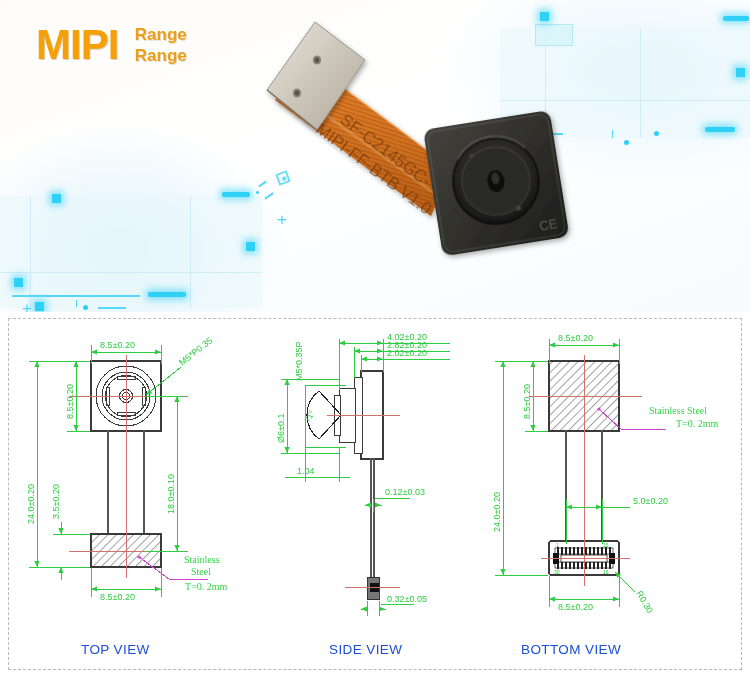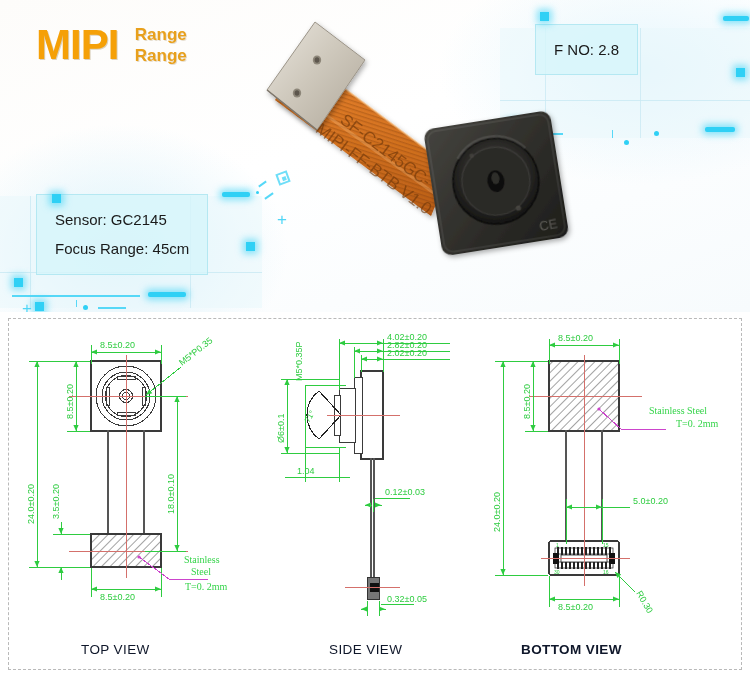--- a/index.html
+++ b/index.html
@@ -68,26 +68,26 @@
   
   #photo { position:absolute; left:255px; top:18px; width:330px; height:280px; }
 
   
   #drawings {
     position:absolute; left:8px; top:318px; width:734px; height:352px;
     border:1px dashed #b9b9b9; background:#fff;
   }
   .view-label {
     position:absolute; bottom:12px;
-    font-size:13.5px; color:#0f172a; letter-spacing:.4px;
+    font-size:13.5px; color:#1d4ed8; letter-spacing:.4px;
     white-space:nowrap;
   }
   #lbl-top    { left:72px; }
   #lbl-side   { left:320px; }
-  #lbl-bottom { left:512px;font-weight:bold; }
+  #lbl-bottom { left:512px; }
   svg { display:block; }
   .dim  { fill:#2ecc40; font-size:9px; font-family:"Liberation Sans", sans-serif; }
   .dimS { fill:#2ecc40; font-size:8px; font-family:"Liberation Sans", sans-serif; }
   .mat  { fill:#35d44a; font-size:10px; font-family:"Liberation Serif", serif; }
   .pin  { fill:#2ecc40; font-size:5px; font-family:"Liberation Sans", sans-serif; }
 </style>
 </head>
 <body>
 
 <div id="page">
@@ -106,27 +106,22 @@
 
     <div id="logo">
       <span class="logo-mipi">MIPI</span>
       <span class="logo-sub">
         <span>Range</span><br>
         <span>Range</span>
       </span>
     </div>
 
     <div class="spec-box" id="spec-right">
-      <span class="spec-line">F NO: 2.8</span>
     </div>
 
-    <div class="spec-box" id="spec-left">
-      <span class="spec-line">Sensor: GC2145</span>
-      <span class="spec-line">Focus Range: 45cm</span>
-    </div>
 
     <div class="deco deco-bar soft" style="left:723px; top:16px; width:26px;"></div>
     <div class="deco deco-sq soft" style="left:736px; top:68px;"></div>
     <div class="deco deco-bar soft" style="left:705px; top:127px; width:30px;"></div>
     <div class="deco deco-sq soft" style="left:540px; top:12px;"></div>
     <div class="deco deco-dot" style="left:654px; top:131px;"></div>
     <div class="deco deco-line" style="left:503px; top:133px; width:60px;"></div>
     <div class="deco deco-dot" style="left:624px; top:140px;"></div>
     <div class="deco deco-line" style="left:612px; top:130px; width:1px; height:8px;"></div>
     <div class="deco-plus" style="left:529px; top:134px;">+</div>

